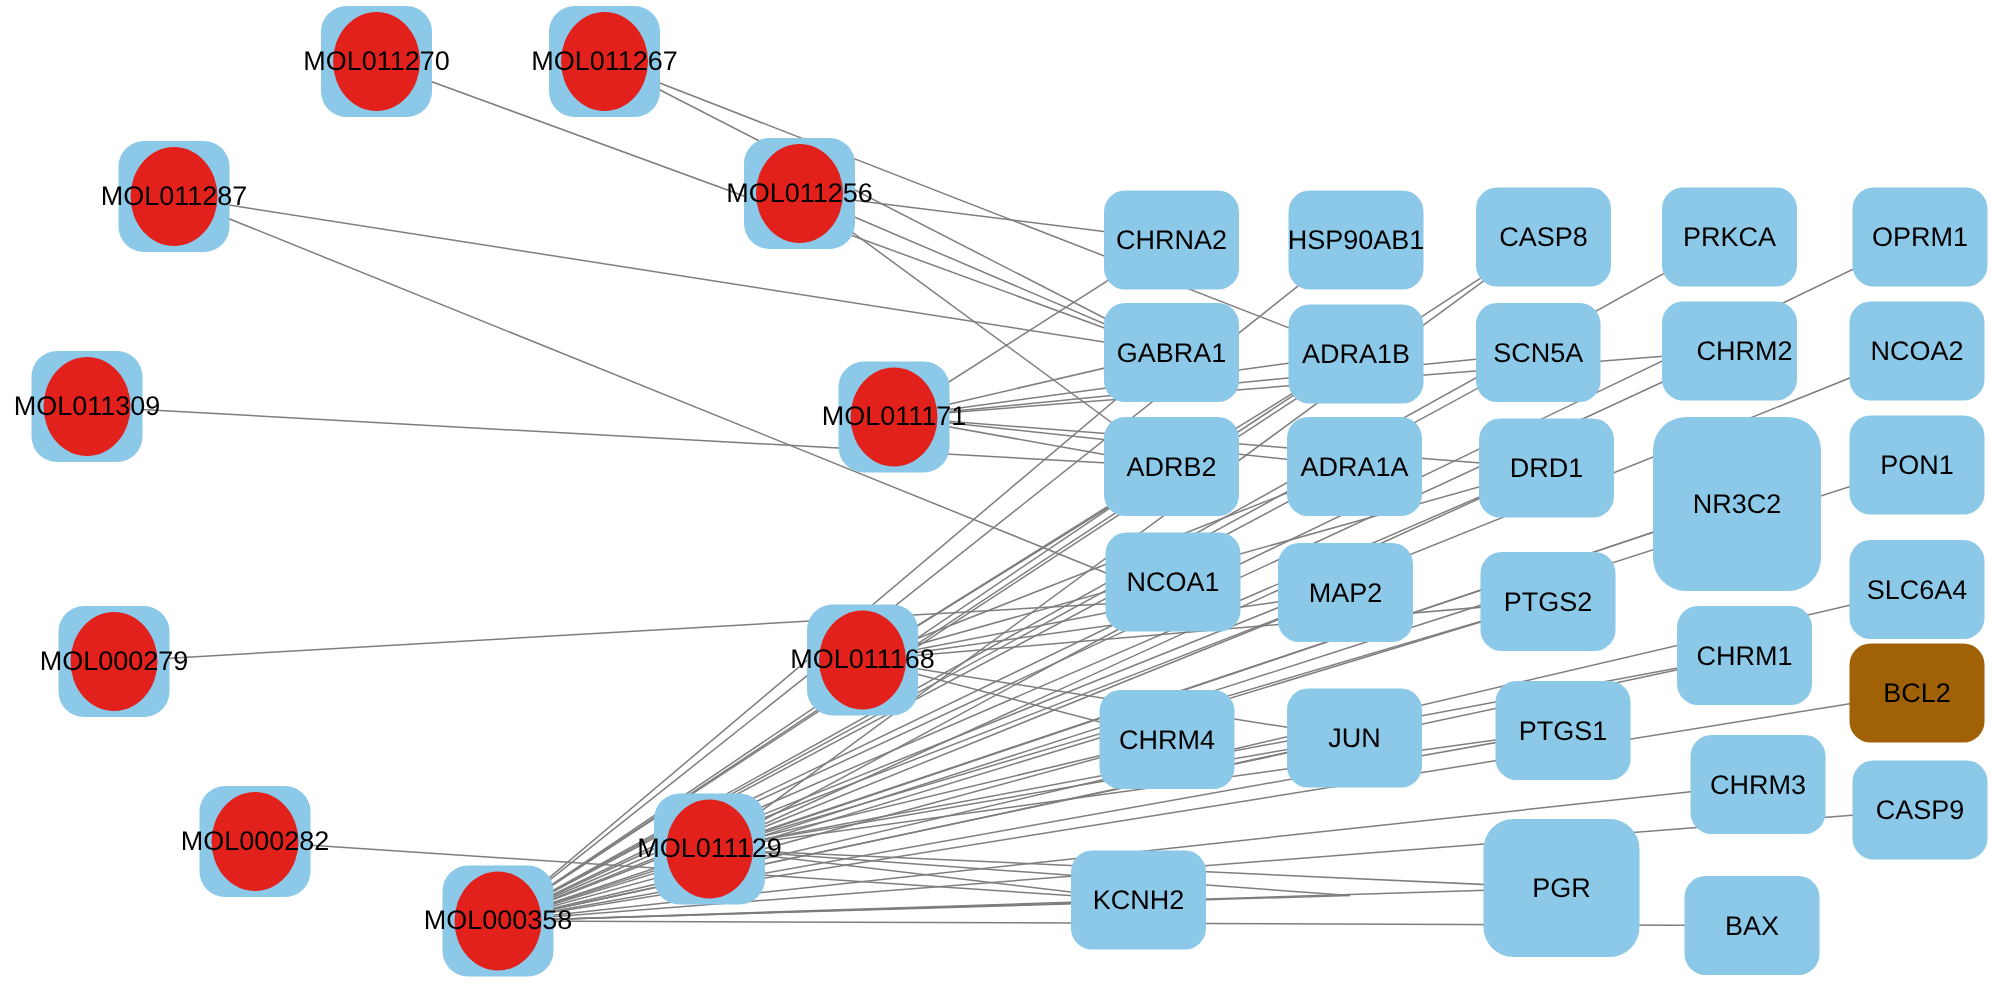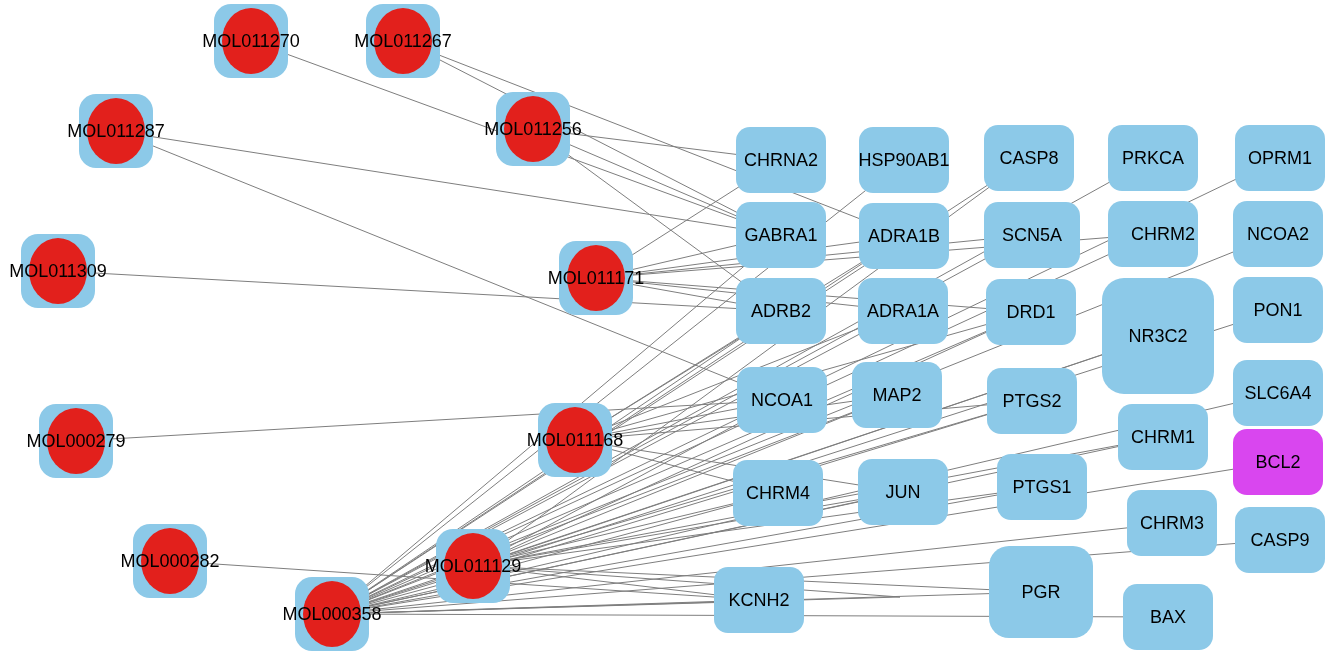--- a/index.html
+++ b/index.html
@@ -143,21 +143,21 @@
     </div>
     <div class="target-node" style="left: 1235px; top: 125px; width: 90px; height: 66px; border-radius: 14px; background: rgb(140, 201, 232); font-size: 18px;">
       <span class="target-label">OPRM1</span>
     </div>
     <div class="target-node" style="left: 736px; top: 202px; width: 90px; height: 66px; border-radius: 14px; background: rgb(140, 201, 232); font-size: 18px;">
       <span class="target-label">GABRA1</span>
     </div>
     <div class="target-node" style="left: 859px; top: 203px; width: 90px; height: 66px; border-radius: 14px; background: rgb(140, 201, 232); font-size: 18px;">
       <span class="target-label">ADRA1B</span>
     </div>
-    <div class="target-node" style="left: 984px; top: 202px; width: 96px; height: 66px; border-radius: 14px; background: rgb(140, 201, 232); font-size: 18px;">
+    <div class="target-node" style="left: 984px; top: 202px; width: 83px; height: 66px; border-radius: 14px; background: rgb(140, 201, 232); font-size: 18px;">
       <span class="target-label">SCN5A</span>
     </div>
     <div class="target-node" style="left: 1108px; top: 201px; width: 90px; height: 66px; border-radius: 14px; background: rgb(140, 201, 232); font-size: 18px; padding-left: 20px;">
       <span class="target-label">CHRM2</span>
     </div>
     <div class="target-node" style="left: 1233px; top: 201px; width: 90px; height: 66px; border-radius: 14px; background: rgb(140, 201, 232); font-size: 18px;">
       <span class="target-label">NCOA2</span>
     </div>
     <div class="target-node" style="left: 736px; top: 278px; width: 90px; height: 66px; border-radius: 14px; background: rgb(140, 201, 232); font-size: 18px;">
       <span class="target-label">ADRB2</span>
@@ -167,21 +167,21 @@
     </div>
     <div class="target-node" style="left: 986px; top: 279px; width: 90px; height: 66px; border-radius: 14px; background: rgb(140, 201, 232); font-size: 18px;">
       <span class="target-label">DRD1</span>
     </div>
     <div class="target-node" style="left: 1102px; top: 278px; width: 112px; height: 116px; border-radius: 22px; background: rgb(140, 201, 232); font-size: 18px;">
       <span class="target-label">NR3C2</span>
     </div>
     <div class="target-node" style="left: 1233px; top: 277px; width: 90px; height: 66px; border-radius: 14px; background: rgb(140, 201, 232); font-size: 18px;">
       <span class="target-label">PON1</span>
     </div>
-    <div class="target-node" style="left: 737px; top: 367px; width: 90px; height: 66px; border-radius: 14px; background: rgb(140, 201, 232); font-size: 18px;">
+    <div class="target-node" style="left: 737px; top: 355px; width: 90px; height: 66px; border-radius: 14px; background: rgb(140, 201, 232); font-size: 18px;">
       <span class="target-label">NCOA1</span>
     </div>
     <div class="target-node" style="left: 852px; top: 362px; width: 90px; height: 66px; border-radius: 14px; background: rgb(140, 201, 232); font-size: 18px;">
       <span class="target-label">MAP2</span>
     </div>
     <div class="target-node" style="left: 987px; top: 368px; width: 90px; height: 66px; border-radius: 14px; background: rgb(140, 201, 232); font-size: 18px;">
       <span class="target-label">PTGS2</span>
     </div>
     <div class="target-node" style="left: 1118px; top: 404px; width: 90px; height: 66px; border-radius: 14px; background: rgb(140, 201, 232); font-size: 18px;">
       <span class="target-label">CHRM1</span>
@@ -191,21 +191,21 @@
     </div>
     <div class="target-node" style="left: 733px; top: 460px; width: 90px; height: 66px; border-radius: 14px; background: rgb(140, 201, 232); font-size: 18px;">
       <span class="target-label">CHRM4</span>
     </div>
     <div class="target-node" style="left: 858px; top: 459px; width: 90px; height: 66px; border-radius: 14px; background: rgb(140, 201, 232); font-size: 18px;">
       <span class="target-label">JUN</span>
     </div>
     <div class="target-node" style="left: 997px; top: 454px; width: 90px; height: 66px; border-radius: 14px; background: rgb(140, 201, 232); font-size: 18px;">
       <span class="target-label">PTGS1</span>
     </div>
-    <div class="target-node" style="left: 1233px; top: 429px; width: 90px; height: 66px; border-radius: 14px; background: #d946ef; font-size: 18px;">
+    <div class="target-node" style="left: 1233px; top: 429px; width: 90px; height: 66px; border-radius: 14px; background: #a16207; font-size: 18px;">
       <span class="target-label">BCL2</span>
     </div>
     <div class="target-node" style="left: 1127px; top: 490px; width: 90px; height: 66px; border-radius: 14px; background: rgb(140, 201, 232); font-size: 18px;">
       <span class="target-label">CHRM3</span>
     </div>
     <div class="target-node" style="left: 1235px; top: 507px; width: 90px; height: 66px; border-radius: 14px; background: rgb(140, 201, 232); font-size: 18px;">
       <span class="target-label">CASP9</span>
     </div>
     <div class="target-node" style="left: 714px; top: 567px; width: 90px; height: 66px; border-radius: 14px; background: rgb(140, 201, 232); font-size: 18px;">
       <span class="target-label">KCNH2</span>

